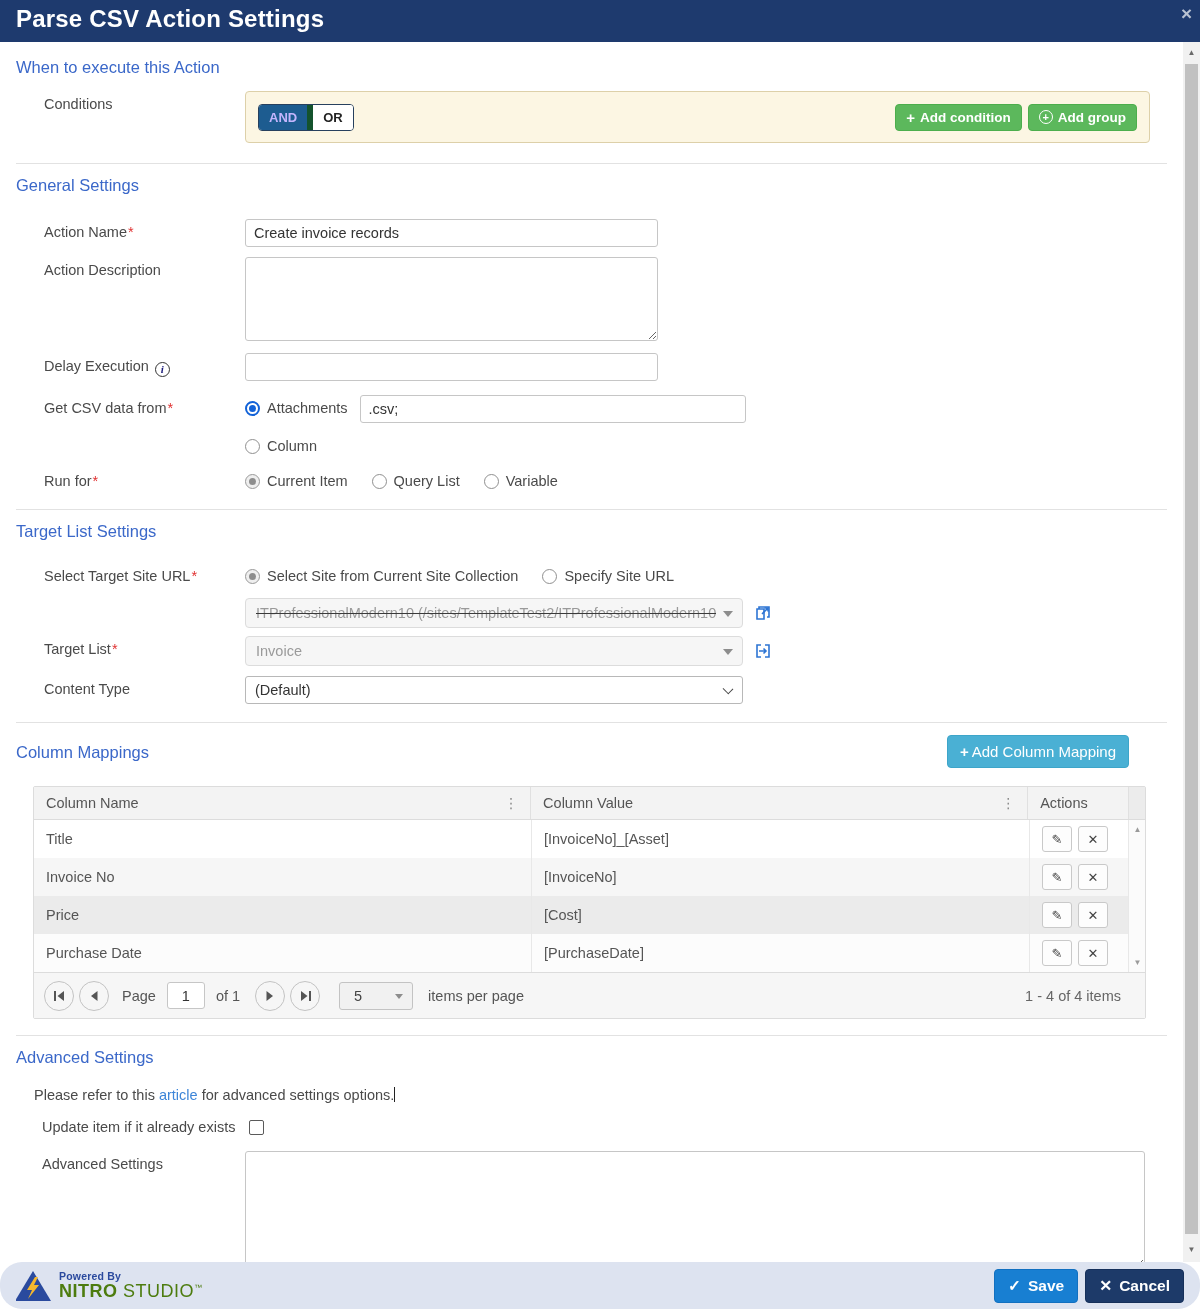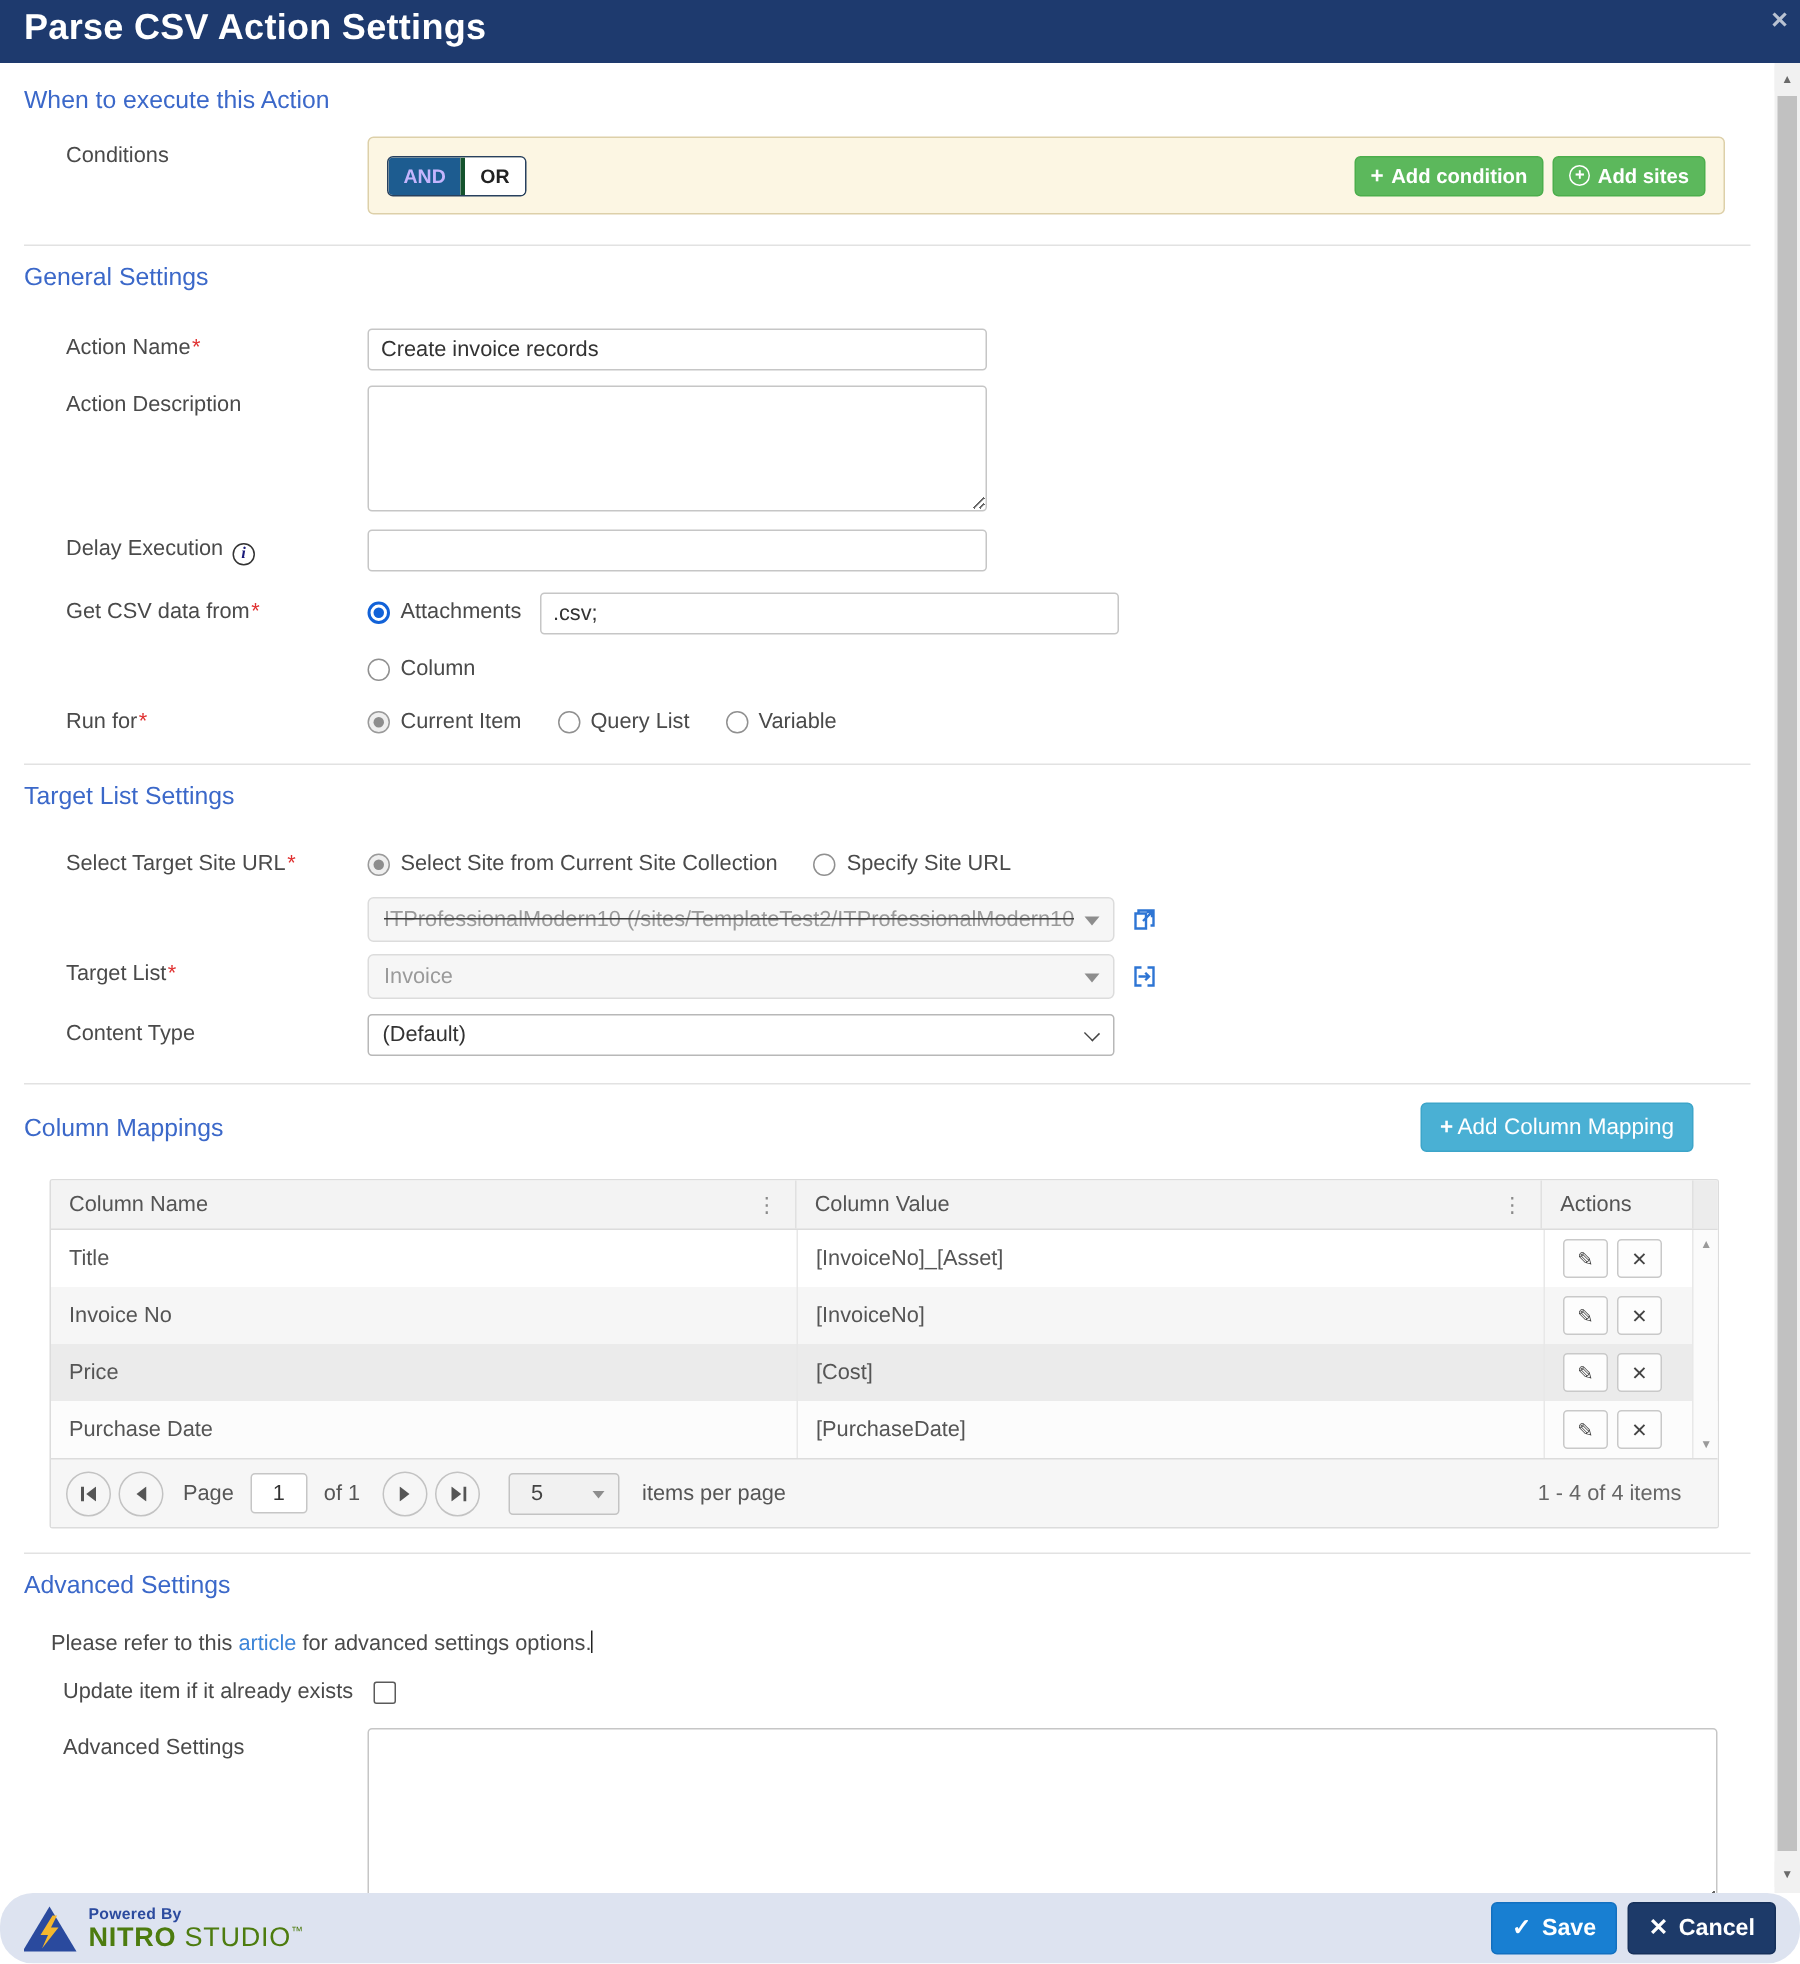--- a/index.html
+++ b/index.html
@@ -24,21 +24,21 @@
 
   input[type=text], textarea { border:1px solid #c6c6c6; border-radius:3px; font-family:"Liberation Sans",sans-serif; font-size:14.5px; color:#333; padding:4px 8px; outline:none; }
   .w498 { width:413px; }
   .txt { height:28px; }
   textarea { resize:both; }
 
   
   .cond-box { flex:1; margin-right:17px; height:52px; background:#fcf6e3; border:1px solid #ddd0a9; border-radius:4px; display:flex; align-items:center; padding:0 12px; }
   .andor { display:inline-flex; border:1px solid #27405e; border-radius:4px; overflow:hidden; font-size:13px; font-weight:bold; }
   .andor .and { background:#1d5c90; color:#c4b5fd; padding:5px 10px; border:none; font-weight:bold; font-size:13px; cursor:pointer; }
-  .andor .or  { background:#fff; color:#222; padding:5px 10px; border:none; border-left:3px solid #14532d; font-weight:bold; font-size:13px; cursor:pointer; }
+  .andor .or  { background:#fff; color:#222; padding:5px 10px; border:none; border-left:6px solid #14532d; font-weight:bold; font-size:13px; cursor:pointer; }
   .cond-actions { margin-left:auto; display:flex; gap:6px; }
   .btn-green { background:#5cb85c; border:1px solid #4cae4c; color:#fff; border-radius:4px; font-size:13.5px; font-weight:bold; padding:5px 10px; display:inline-flex; align-items:center; gap:5px; cursor:pointer; }
   .plus-glyph { font-weight:bold; font-size:15px; line-height:1; }
   .plus-circle { display:inline-flex; align-items:center; justify-content:center; width:14px; height:14px; border:1.5px solid #fff; border-radius:50%; font-size:11px; font-weight:bold; line-height:1; }
 
   
   .radio-line { display:flex; align-items:center; gap:7px; padding-top:5px; font-size:14.5px; color:#4a4a4a; }
   .radio-line + .radio-line { margin-left:24px; }
   .radio { width:15px; height:15px; border-radius:50%; border:1px solid #909090; background:#fff; display:inline-block; position:relative; flex:none; cursor:pointer; }
   .radio.sel-gray { border-color:#9a9a9a; background:#efefef; }
@@ -129,21 +129,21 @@
         <button class="and">AND</button>
         <button class="or">OR</button>
       </div>
       <div class="cond-actions">
         <button class="btn-green">
           <span class="plus-glyph">+</span>
           <span>Add condition</span>
         </button>
         <button class="btn-green">
           <span class="plus-circle">+</span>
-          <span>Add sites</span>
+          <span>Add group</span>
         </button>
       </div>
     </div>
   </div>
 
   <hr class="hr">
 
   <div class="section-title mt12">General Settings</div>
 
   <div class="form-row mt24">

